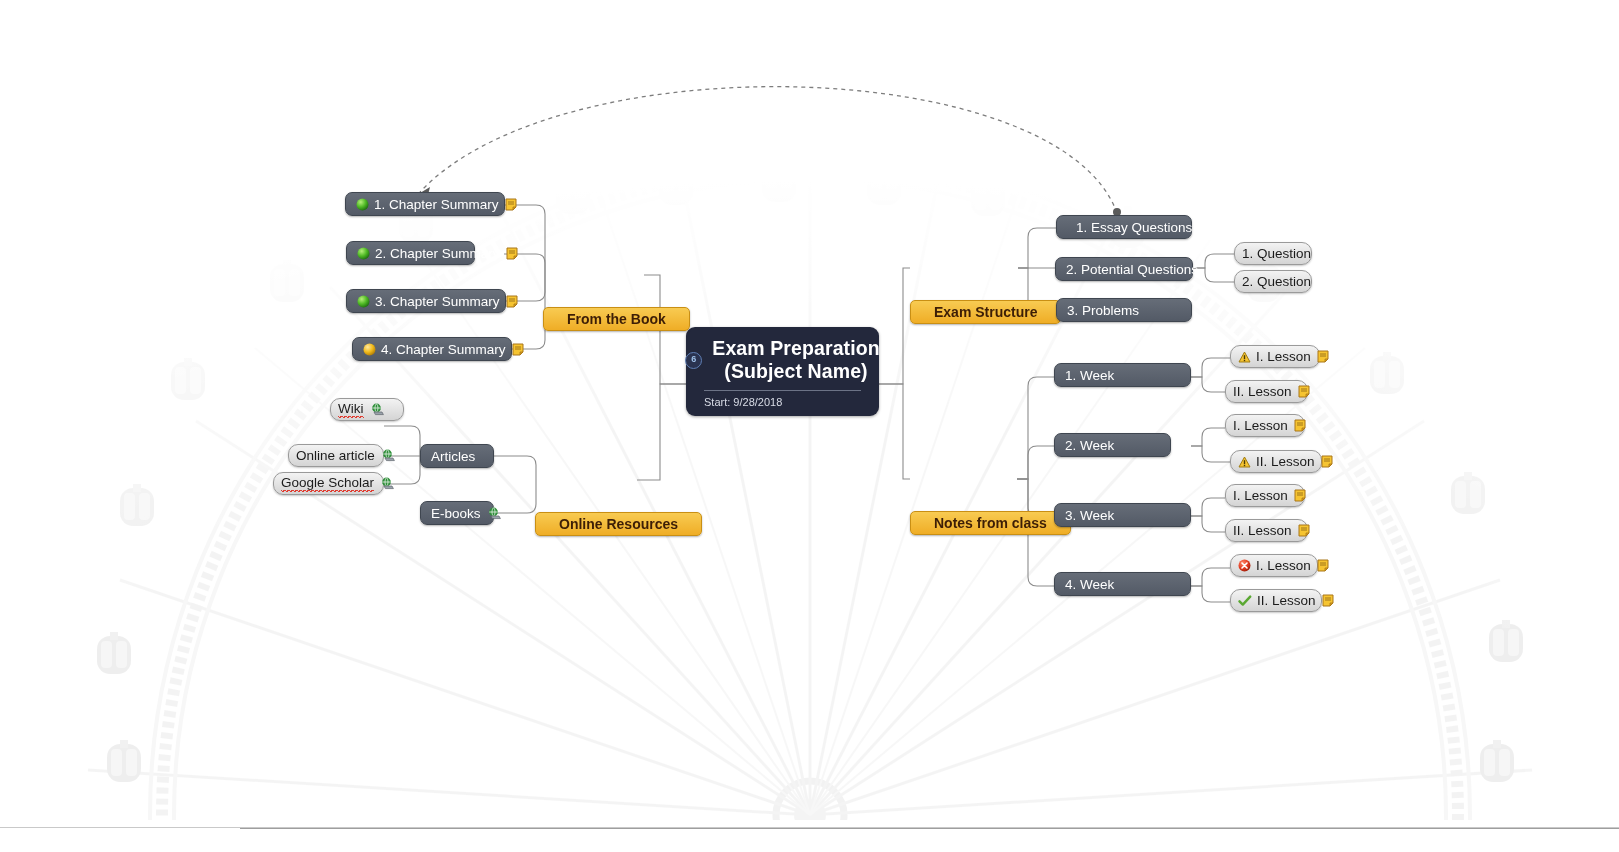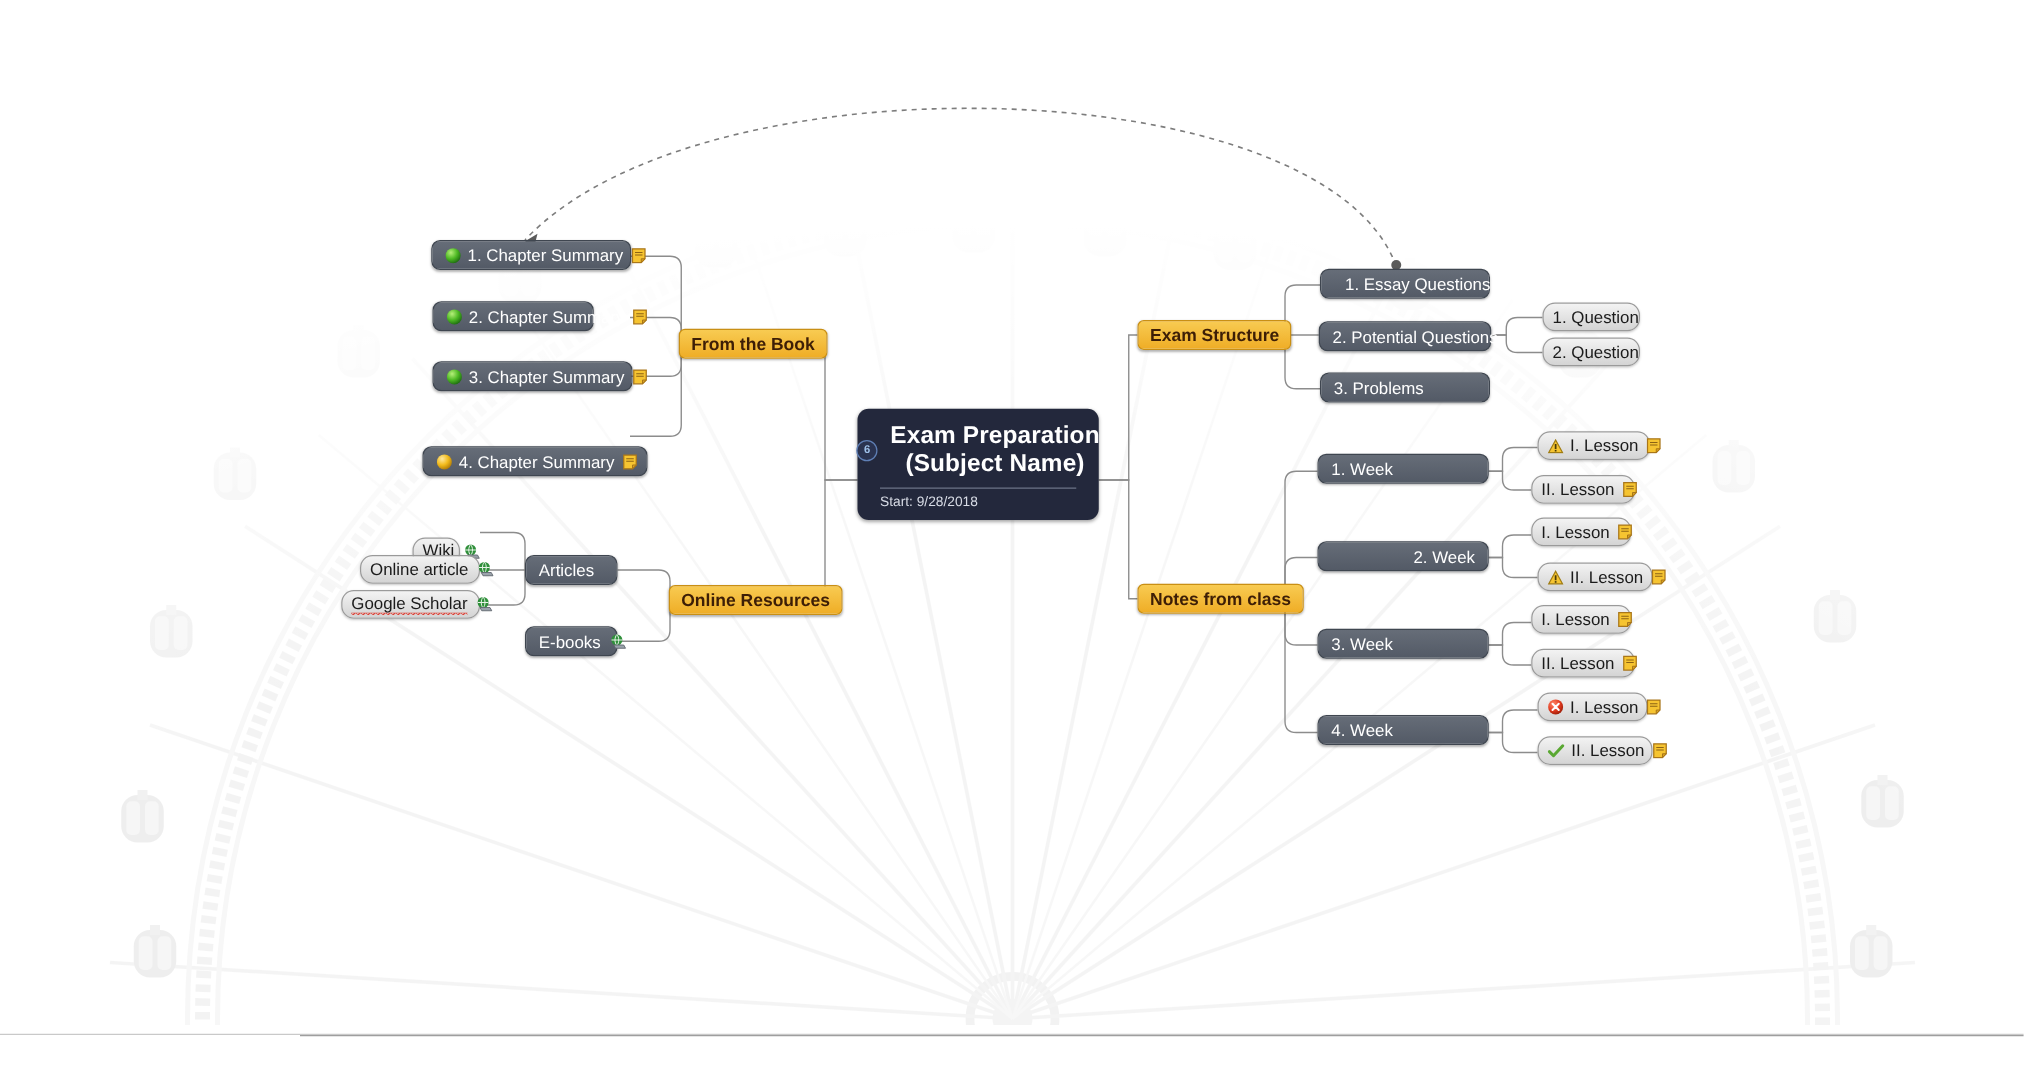--- a/index.html
+++ b/index.html
@@ -50,23 +50,24 @@
   .root-meta{font-size:11px;color:#d8dce6;padding-left:2px;}
 
   
   .lvl1{
     background:linear-gradient(#f8cb52,#efad26);
     border:1px solid #c98f14;
     border-radius:5px;
     color:#3d1e06;
     font-weight:bold;
     font-size:14px;
-    padding:0 9px;
+    padding:0 23px;
     height:24px;
     box-shadow:0 1px 2px rgba(0,0,0,.30);
+    margin-top:44px;
   }
 
   
   .dark{
     background:linear-gradient(#666d78,#535a66);
     border:1px solid #3f4650;
     border-radius:7px;
     color:#ffffff;
     font-size:13.5px;
     padding:0 10px;
@@ -339,21 +340,21 @@
     <span class="node-label">3. Chapter Summary</span>
     <span class="ico ico-right">
       <svg width="12" height="13" viewBox="0 0 12 13">
         <path d="M1 1 h10 v8 l-3 3 h-7 z" fill="#f6c431" stroke="#a9761a" stroke-width="1"></path>
         <path d="M8 12 v-3 h3 z" fill="#d9a41f" stroke="#a9761a" stroke-width=".8"></path>
         <path d="M3 4 h6 M3 6 h6" stroke="#8c6314" stroke-width=".8"></path>
       </svg>
     </span>
   </div>
 
-  <div class="node dark" style="left:338px;top:337px;width:180px;margin-top:20px;">
+  <div class="node dark" style="left:352px;top:337px;width:160px;">
     <span class="ico ico-left">
       <svg width="13" height="13" viewBox="0 0 13 13">
         <defs>
             <radialGradient id="ysph1" cx="35%" cy="30%" r="75%">
           <stop offset="0%" stop-color="#ffe9a0"></stop>
               <stop offset="55%" stop-color="#f2bb1c"></stop>
           <stop offset="100%" stop-color="#b07b06"></stop>
             </radialGradient>
           </defs>
         <circle cx="6.5" cy="6.5" r="6" fill="url(#ysph1)"></circle>
@@ -381,21 +382,21 @@
     <span class="node-label">E-books</span>
     <span class="ico ico-right">
       <svg width="15" height="13" viewBox="0 0 15 13">
         <circle cx="6.5" cy="5" r="4.4" fill="#2f8f3a"></circle>
         <path d="M2.2 5 h8.6 M6.5 .7 c2 2 2 6.6 0 8.6 c-2-2-2-6.6 0-8.6" fill="none" stroke="#e8f3e8" stroke-width=".8"></path>
         <path d="M4 9 h8 l1.4 2.6 h-8 z" fill="#9aa2ab" stroke="#5d646c" stroke-width=".7"></path>
       </svg>
     </span>
   </div>
 
-  <div class="node light" style="left:330px;top:430px;width:38px;">
+  <div class="node light" style="left:330px;top:398px;width:74px;">
     <span class="node-label spell">Wiki</span>
     <span class="ico ico-right">
       <svg width="15" height="13" viewBox="0 0 15 13">
         <circle cx="6.5" cy="5" r="4.4" fill="#2f8f3a"></circle>
         <path d="M2.2 5 h8.6 M6.5 .7 c2 2 2 6.6 0 8.6 c-2-2-2-6.6 0-8.6" fill="none" stroke="#e8f3e8" stroke-width=".8"></path>
         <path d="M4 9 h8 l1.4 2.6 h-8 z" fill="#9aa2ab" stroke="#5d646c" stroke-width=".7"></path>
       </svg>
     </span>
   </div>
 
@@ -445,21 +446,21 @@
     <span class="node-label">2. Question</span>
   </div>
 
   <div class="node lvl1" style="left:910px;top:467px;">
     <span>Notes from class</span>
   </div>
 
   <div class="node dark" style="left:1054px;top:363px;width:137px;">
     <span class="node-label">1.  Week</span>
   </div>
-  <div class="node dark" style="left:1054px;top:433px;width:137px;justify-content:flex-end;">
+  <div class="node dark" style="left:1054px;top:433px;width:117px;">
     <span class="node-label">2. Week</span>
   </div>
   <div class="node dark" style="left:1054px;top:503px;width:137px;">
     <span class="node-label">3. Week</span>
   </div>
   <div class="node dark" style="left:1054px;top:572px;width:137px;">
     <span class="node-label">4. Week</span>
   </div>
 
   <div class="node light" style="left:1230px;top:345px;width:90px;">

